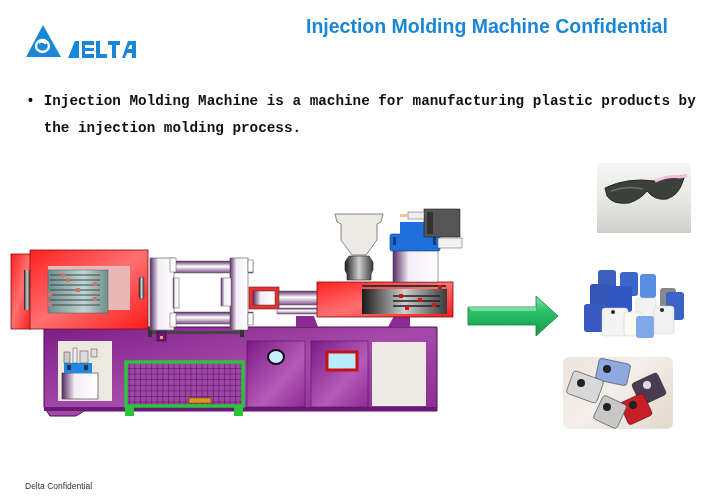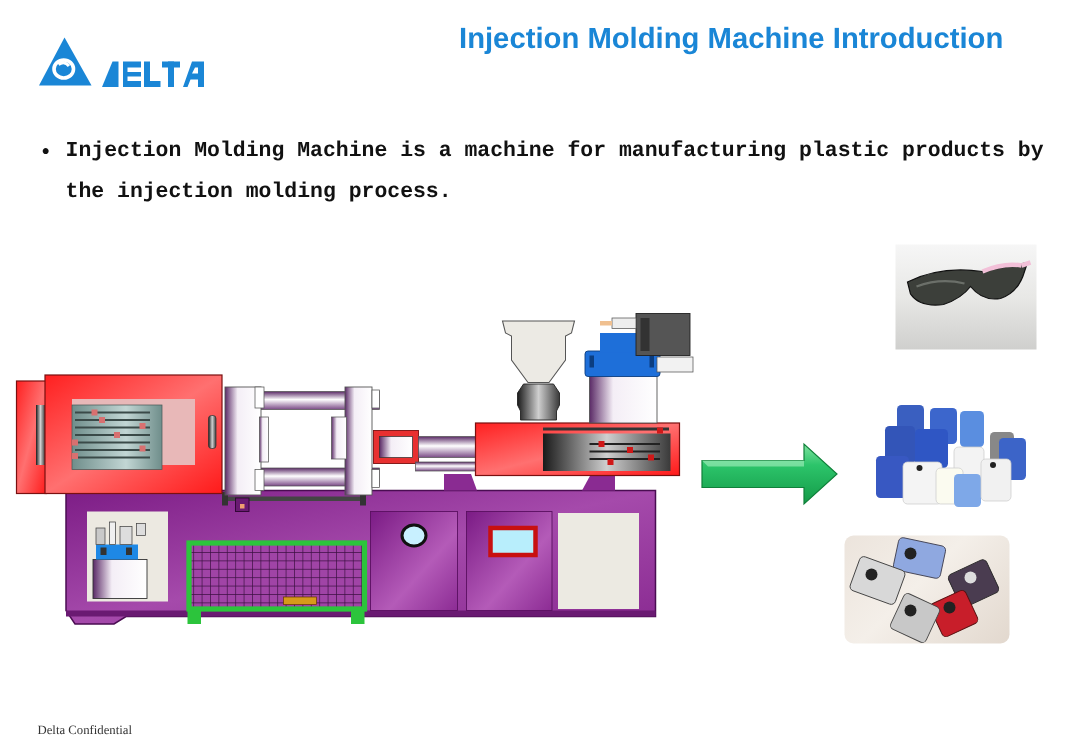--- a/index.html
+++ b/index.html
@@ -23,21 +23,21 @@
   .machine { position: absolute; left: 0; top: 200px; width: 470px; height: 225px; }
   .arrow { position: absolute; left: 466px; top: 294px; width: 94px; height: 44px; }
 
   .product { position: absolute; overflow: hidden; }
   .product-glasses { left: 597px; top: 163px; width: 94px; height: 70px; background: linear-gradient(180deg, #f6f6f6 0%, #e8e8e6 50%, #cfcfcd 100%); }
   .product-containers { left: 580px; top: 262px; width: 110px; height: 78px; background: #ffffff; }
   .product-cameras { left: 563px; top: 357px; width: 110px; height: 72px; border-radius: 6px; background: linear-gradient(135deg, #ece4dc 0%, #f4efe9 45%, #e2d8ce 100%); }
 
   .footer {
     position: absolute; left: 25px; top: 481px;
-    font-family: Liberation Serif, serif; font-size: 8.5px; color: #333;
+    font-family: Liberation Sans, sans-serif; font-size: 8.5px; color: #333;
   }
 </style>
 </head>
 <body>
 
 <svg class="logo" viewBox="0 0 115 36">
   <g>
     <polygon points="19,1 2,33 37,33" fill="#1a86d6"></polygon>
     <ellipse cx="18.5" cy="22" rx="6.5" ry="6" fill="none" stroke="#fff" stroke-width="2.4"></ellipse>
     <path d="M15 19 Q19 16 22 20" fill="none" stroke="#fff" stroke-width="2"></path>
@@ -49,21 +49,21 @@
     <rect x="61" y="27" width="9" height="3" fill="#fff"></rect>
     <rect x="72" y="17" width="4" height="17"></rect>
     <rect x="72" y="30" width="11" height="4"></rect>
     <rect x="84" y="17" width="12" height="4"></rect>
     <rect x="88" y="17" width="4" height="17"></rect>
     <polygon points="98,34 104,17 112,17 112,34 108,34 108,29 103,29 101,34"></polygon>
     <polygon points="104,25 106,21 108,21 108,25" fill="#fff"></polygon>
   </g>
 </svg>
 
-<div class="title">Injection Molding Machine Introduction</div>
+<div class="title">Injection Molding Machine Confidential</div>
 
 <div class="bullet-list">
   <div class="bullet">
     <span class="bullet-dot">•</span>
     <span class="bullet-text">Injection Molding Machine is a machine for manufacturing plastic products by the injection molding process.</span>
   </div>
 </div>
 
 <svg class="machine" viewBox="0 0 470 225">
   <defs>

